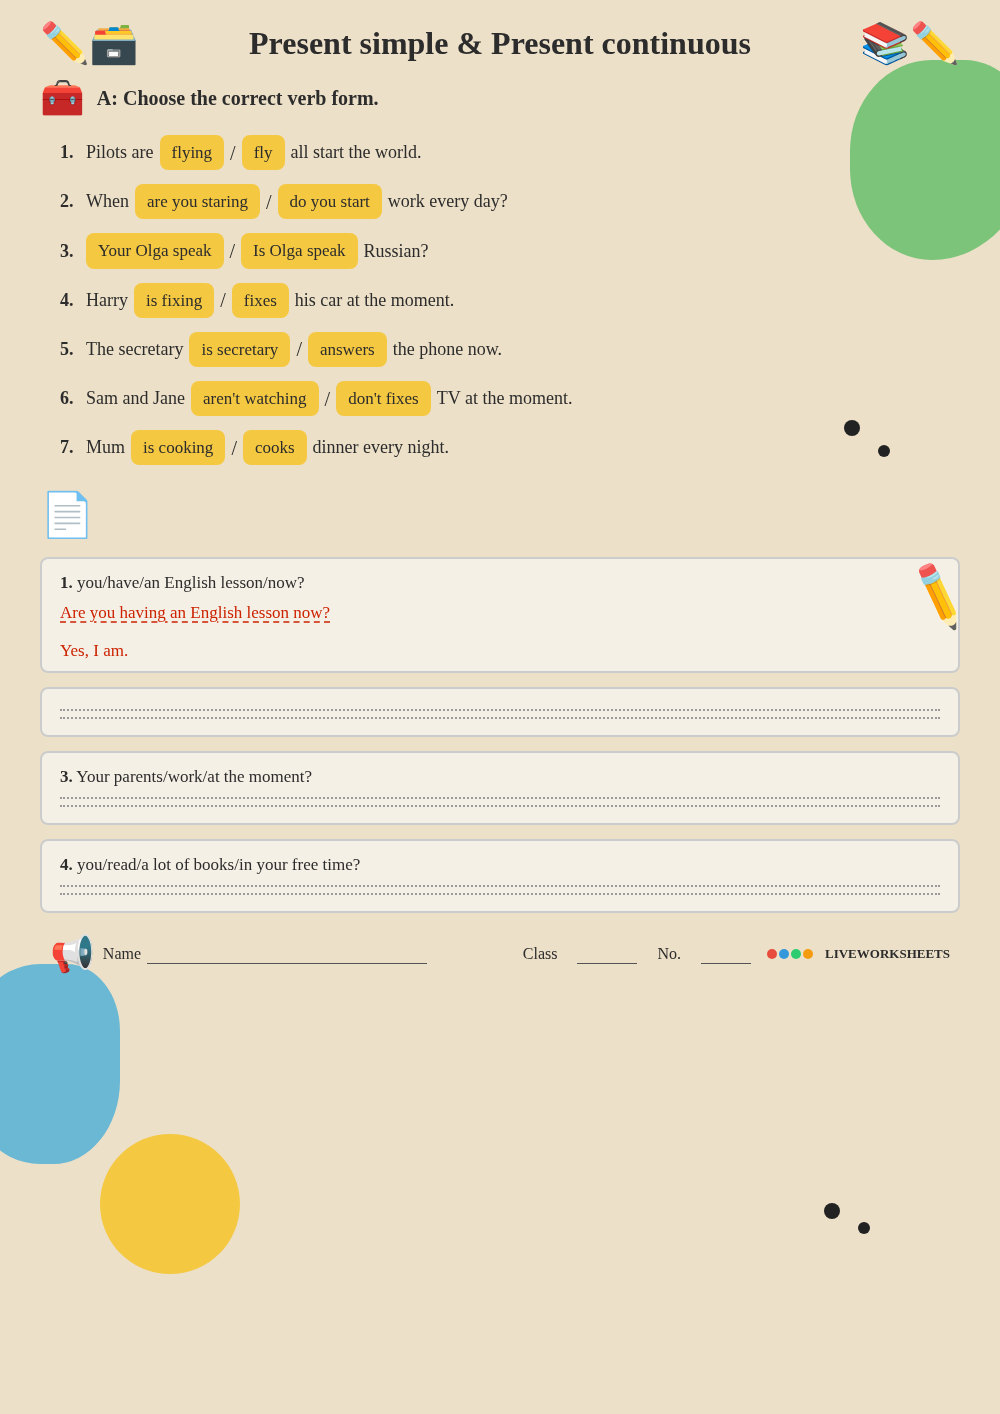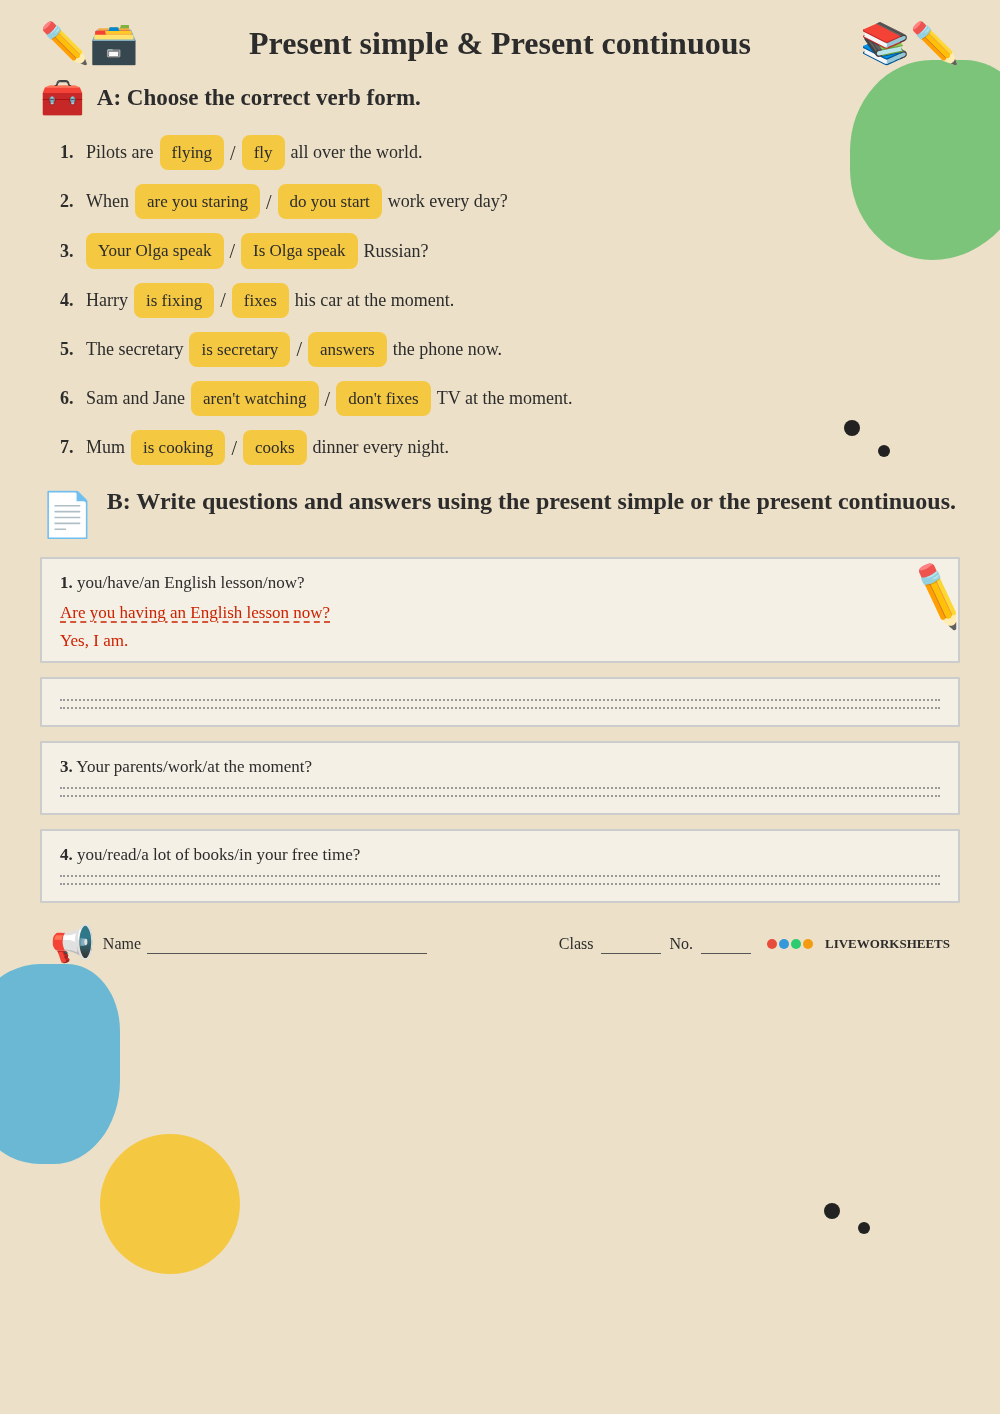--- a/index.html
+++ b/index.html
@@ -119,21 +119,21 @@
       align-items: center;
       gap: 12px;
       margin-bottom: 16px;
     }
 
     .icon-toolbox {
       font-size: 36px;
     }
 
     .section-a-title {
-      font-size: 23px;
+      font-size: 20px;
       font-weight: bold;
       color: #2c2c2c;
     }
 
     
     .questions {
       margin-left: 20px;
       display: flex;
       flex-direction: column;
       gap: 14px;
@@ -194,36 +194,36 @@
     
     .exercise-boxes {
       display: flex;
       flex-direction: column;
       gap: 14px;
     }
 
     .exercise-box {
       background-color: #f5f0e6;
       border: 2px solid #ccc;
-      border-radius: 1px;
+      border-radius: 8px;
       padding: 14px 18px 10px 18px;
       position: relative;
     }
 
     .ex-prompt {
       font-size: 17px;
       color: #2c2c2c;
       margin-bottom: 10px;
     }
 
     .answer-text-red {
       color: #cc2200;
       font-size: 17px;
       font-family: 'Comic Sans MS', 'Chalkboard SE', cursive;
-      margin-bottom: 8px;
+      margin-bottom: 18px;
       text-decoration: underline;
       text-decoration-style: dashed;
       text-underline-offset: 3px;
     }
 
     .answer-text-red-2 {
       color: #cc2200;
       font-size: 17px;
       font-family: 'Comic Sans MS', 'Chalkboard SE', cursive;
     }
@@ -275,21 +275,21 @@
       display: flex;
       align-items: center;
       gap: 16px;
     }
 
     .class-no {
       font-size: 16px;
       color: #2c2c2c;
       display: flex;
       align-items: center;
-      gap: 8px;
+      gap: 20px;
     }
 
     .liveworksheets {
       display: flex;
       align-items: center;
       gap: 12px;
     }
 
     .lw-logo {
       display: flex;
@@ -350,21 +350,21 @@
     </div>
 
     <div class="questions">
 
       <div class="question-row">
         <span class="q-num">1.</span>
         <span>Pilots are</span>
         <span class="answer-box">flying</span>
         <span class="slash">/</span>
         <span class="answer-box">fly</span>
-        <span>all over the world.</span>
+        <span>all start the world.</span>
       </div>
 
       <div class="question-row">
         <span class="q-num">2.</span>
         <span>When</span>
         <span class="answer-box">are you staring</span>
         <span class="slash">/</span>
         <span class="answer-box">do you start</span>
         <span>work every day?</span>
       </div>
@@ -409,21 +409,20 @@
         <span>Mum</span>
         <span class="answer-box">is cooking</span>
         <span class="slash">/</span>
         <span class="answer-box">cooks</span>
         <span>dinner every night.</span>
       </div>
     </div>
 
     <div class="section-b-header">
       <span class="icon-document">📄</span>
-      <span class="section-b-title">B: Write questions and answers using the present simple or the present continuous.</span>
     </div>
 
     <div style="position:relative; z-index:2;">
       <span class="pencil-decoration">✏️</span>
     </div>
 
     <div class="exercise-boxes">
 
       <div class="exercise-box">
         <div class="ex-prompt">

